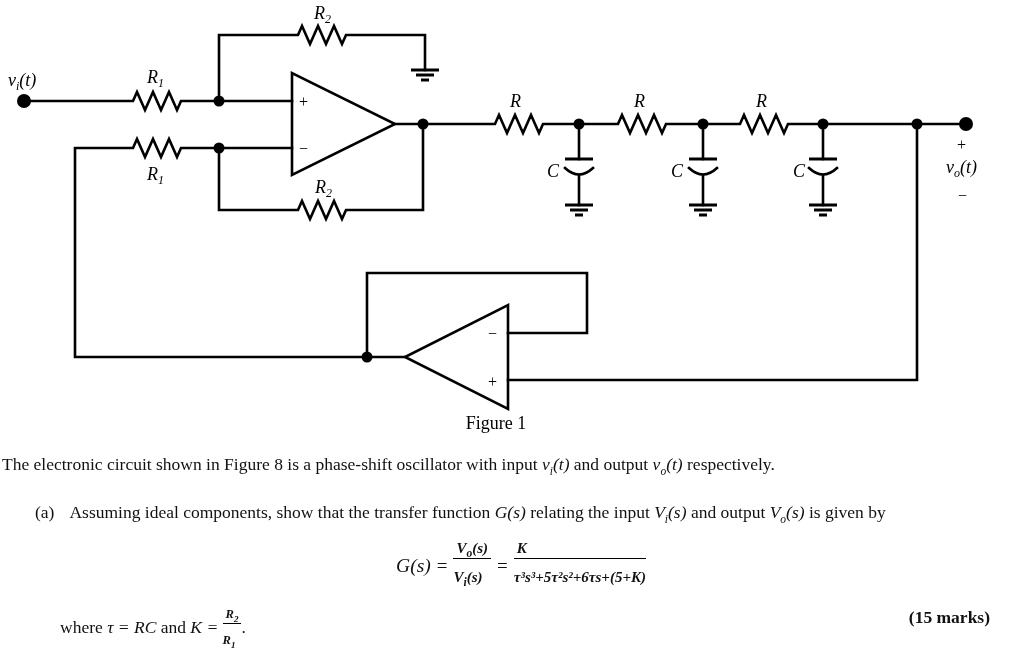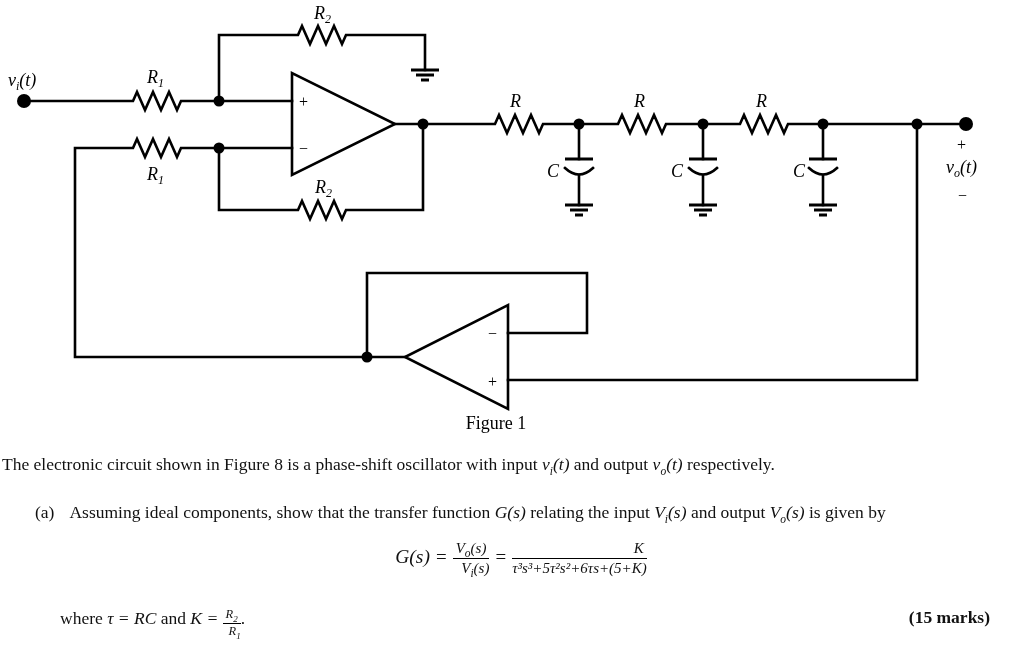--- a/index.html
+++ b/index.html
@@ -11,23 +11,23 @@
   svg .wire{stroke:#000;stroke-width:2.6;fill:none;stroke-linecap:square;stroke-linejoin:miter;}
   svg .thick{stroke:#000;stroke-width:3;fill:none;stroke-linecap:butt;}
   svg .dot{fill:#000;stroke:none;}
   svg text{font-family:"Liberation Serif", serif;font-style:italic;font-size:18px;fill:#000;}
   svg .sign{font-style:normal;font-size:16px;}
   svg .svgsub{font-size:12px;}
   svg .caption{font-style:normal;font-size:18px;}
   .txt{position:absolute;font-size:17.5px;white-space:nowrap;}
   .mv{font-style:italic;}
   sub.ms{font-size:11.5px;font-style:italic;line-height:0;}
-  .frac{display:inline-block;text-align:right;vertical-align:-0.65em;line-height:1.1;}
+  .frac{display:inline-block;text-align:left;vertical-align:-0.65em;line-height:1.1;font-weight:bold;}
   .frac .num{display:block;border-bottom:1.5px solid #000;padding:0 3px 1px;}
-  .frac .den{display:block;padding-top:1px;}
+  .frac .den{display:block;padding-top:10px;}
   #formula{left:18px;right:0;top:540px;text-align:center;font-size:15px;}
   #formula .big{font-size:19.5px;}
   #formula .eq{font-size:19px;padding:0 6px;font-style:normal;}
   .sfrac{font-size:12.5px;vertical-align:-0.85em;}
   .marks{font-weight:bold;font-family:Liberation Serif, serif;}
 </style>
 </head>
 <body>
 
 <svg width="1024" height="442" viewBox="0 0 1024 442">

